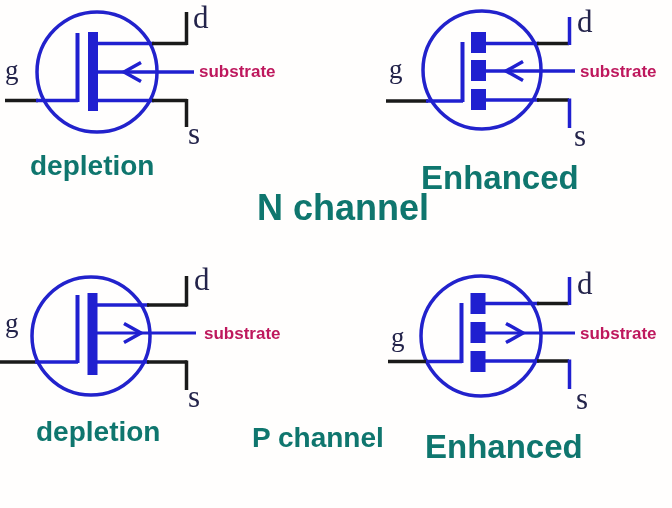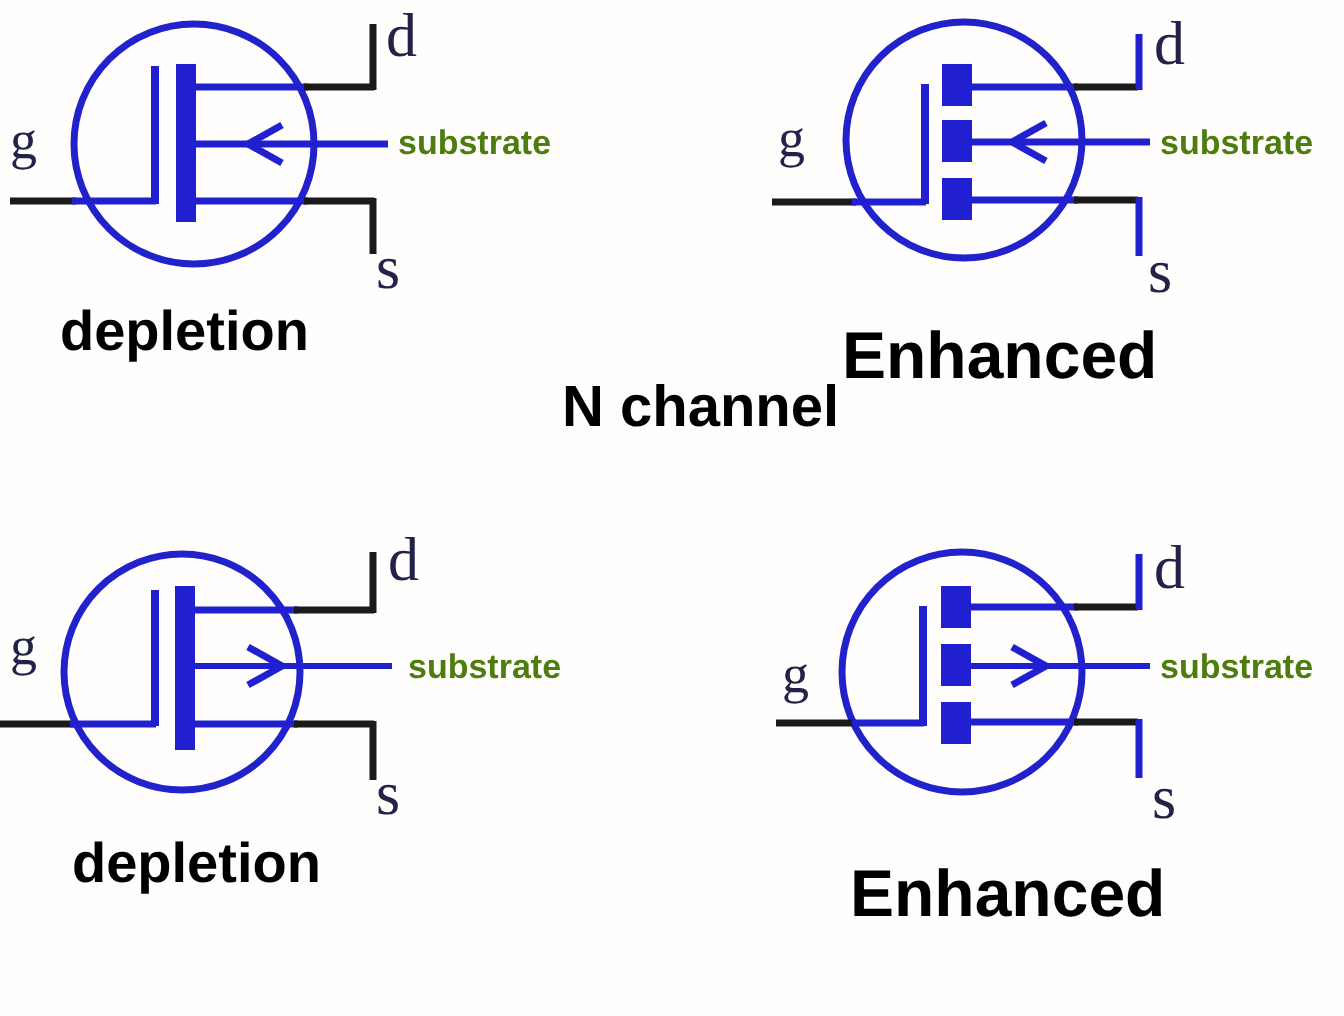--- a/index.html
+++ b/index.html
@@ -8,29 +8,29 @@
     font-family:"Liberation Sans",sans-serif;overflow:hidden;
   }
   #art{position:absolute;left:0;top:0;}
   .term{
     position:absolute;font-family:"Liberation Serif","DejaVu Serif",serif;
     color:#23234a;line-height:1;font-weight:400;
   }
   .term.g{font-size:27px;}
   .term.ds{font-size:31px;}
   .sub{
-    position:absolute;font-weight:bold;font-size:17px;color:#4d7c0f;
+    position:absolute;font-weight:bold;font-size:17px;color:#be185d;
     line-height:1;letter-spacing:0px;
   }
   .caption{
-    position:absolute;font-weight:bold;color:#000000;line-height:1;
+    position:absolute;font-weight:bold;color:#0f766e;line-height:1;
   }
   .cap28{font-size:28px;}
   .cap27{font-size:33px;}
-  .cap29{font-size:29px;margin-left:24px;}
+  .cap29{font-size:36px;}
 </style>
 </head>
 <body>
 
 <div id="stage">
 
   <svg id="art" width="672" height="508" viewBox="0 0 672 508">
 
     <g>
       <circle cx="97" cy="72" r="60" fill="none" stroke="#2222cc" stroke-width="3.5"></circle>
@@ -138,15 +138,16 @@
 
   <span class="term g" style="left:391px;top:324px;">g</span>
   <span class="term ds" style="left:577px;top:268px;">d</span>
   <span class="term ds" style="left:576px;top:383px;">s</span>
   <span class="sub" style="left:580px;top:325px;">substrate</span>
 
   <span class="caption cap28" style="left:30px;top:152px;">depletion</span>
   <span class="caption cap27" style="left:421px;top:161px;">Enhanced</span>
   <span class="caption cap29" style="left:257px;top:190px;">N channel</span>
   <span class="caption cap28" style="left:36px;top:418px;">depletion</span>
+  <span class="caption cap28" style="left:252px;top:424px;">P channel</span>
   <span class="caption cap27" style="left:425px;top:430px;">Enhanced</span>
 
 </div>
 
 </body></html>

